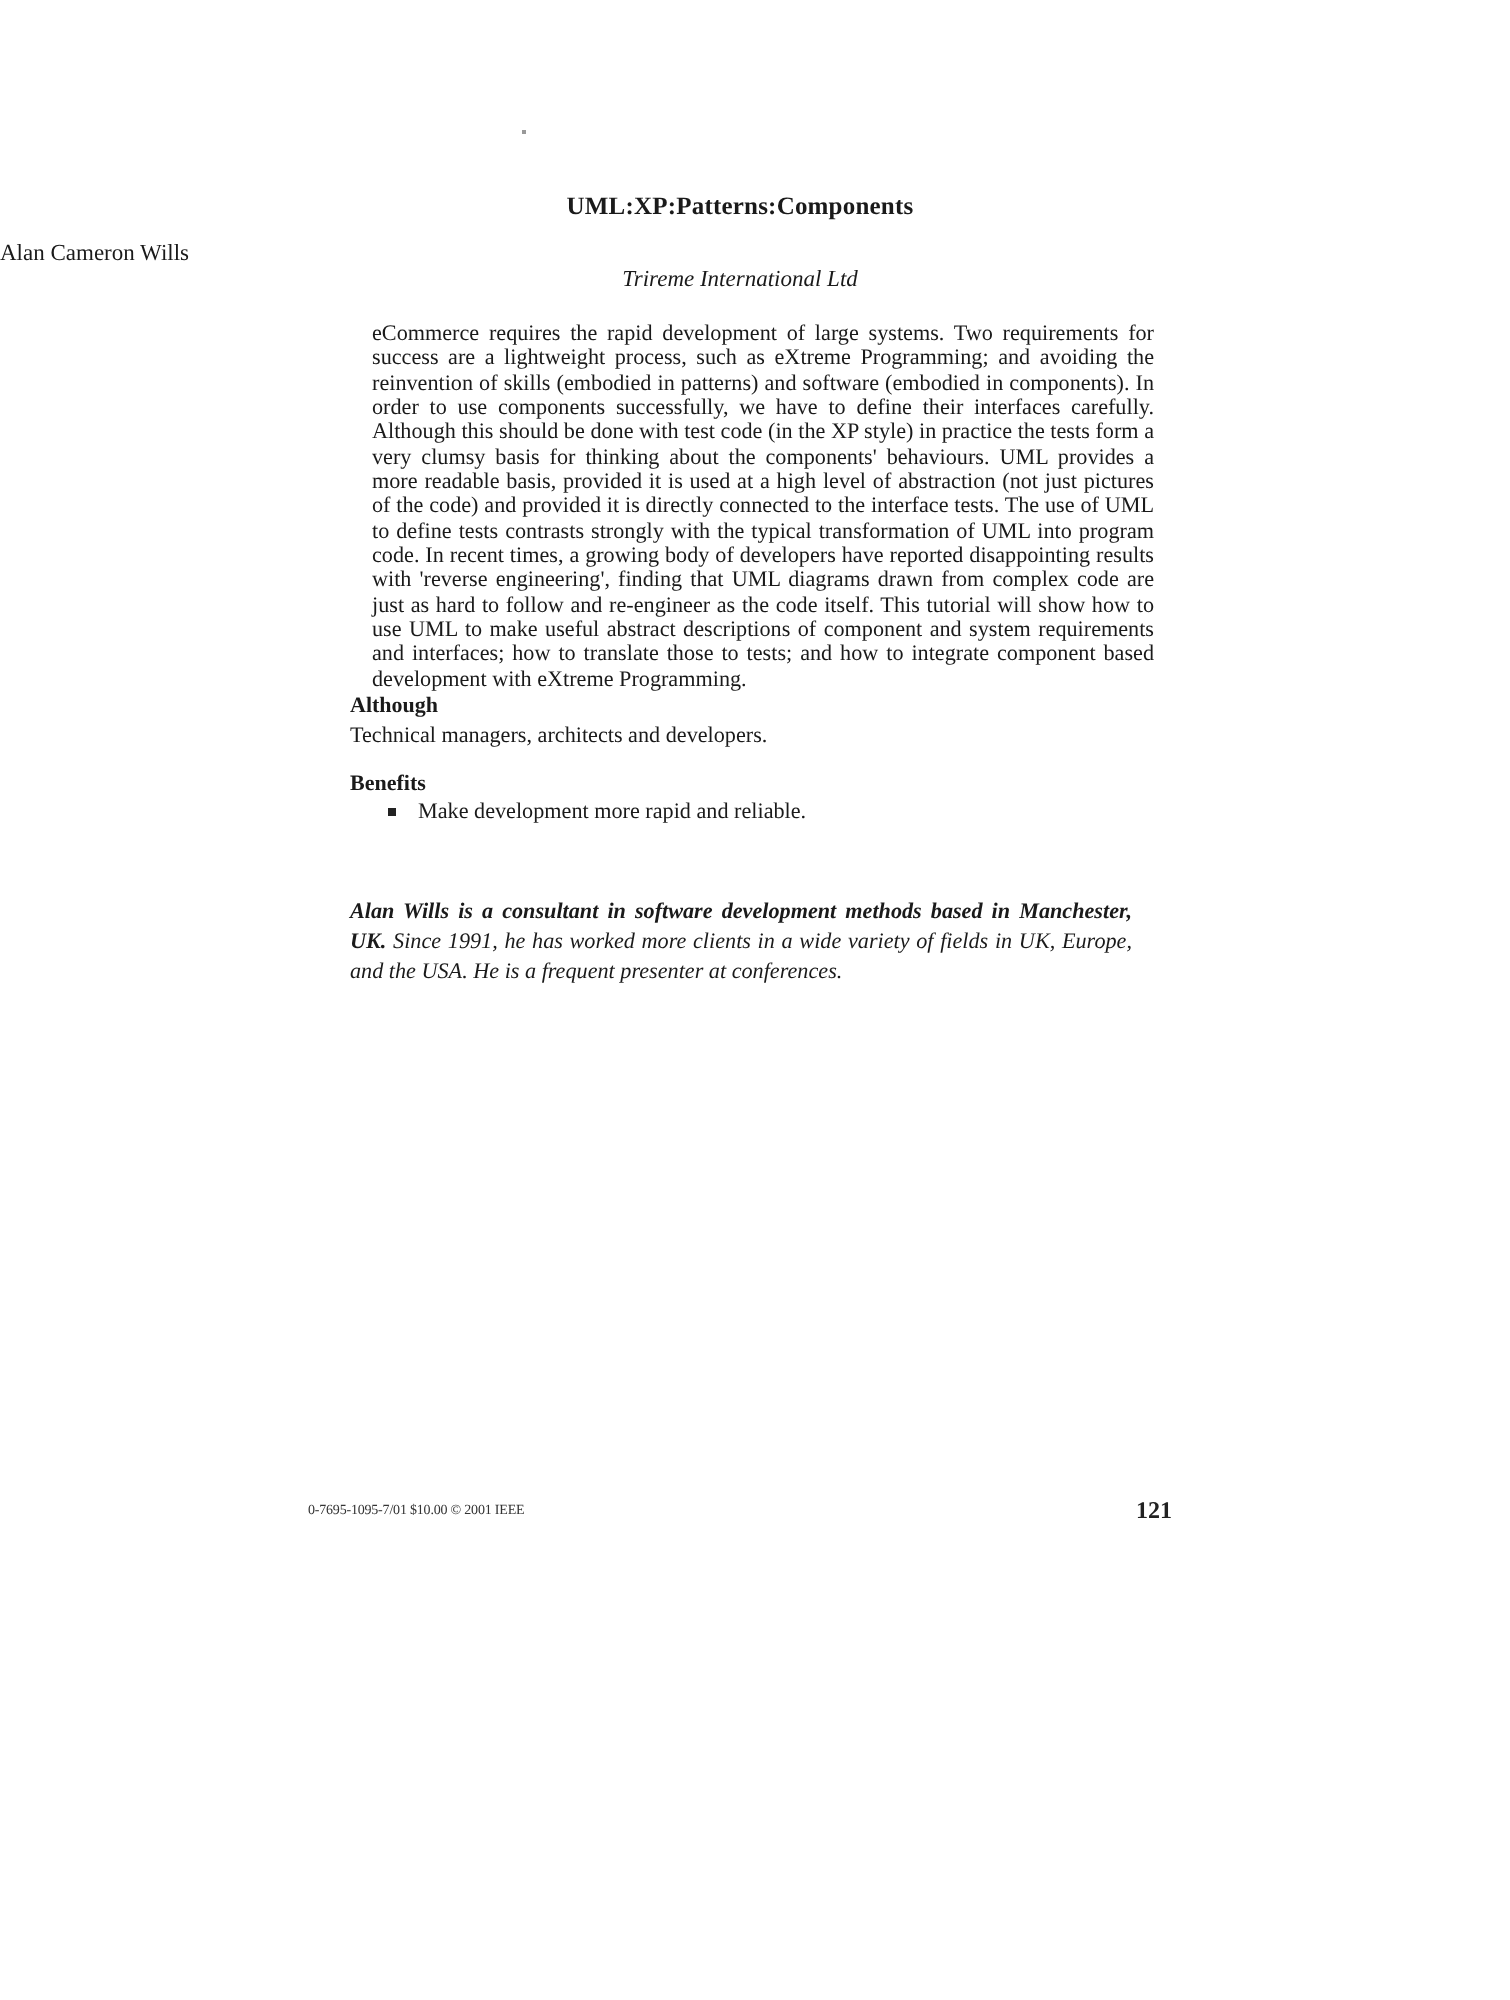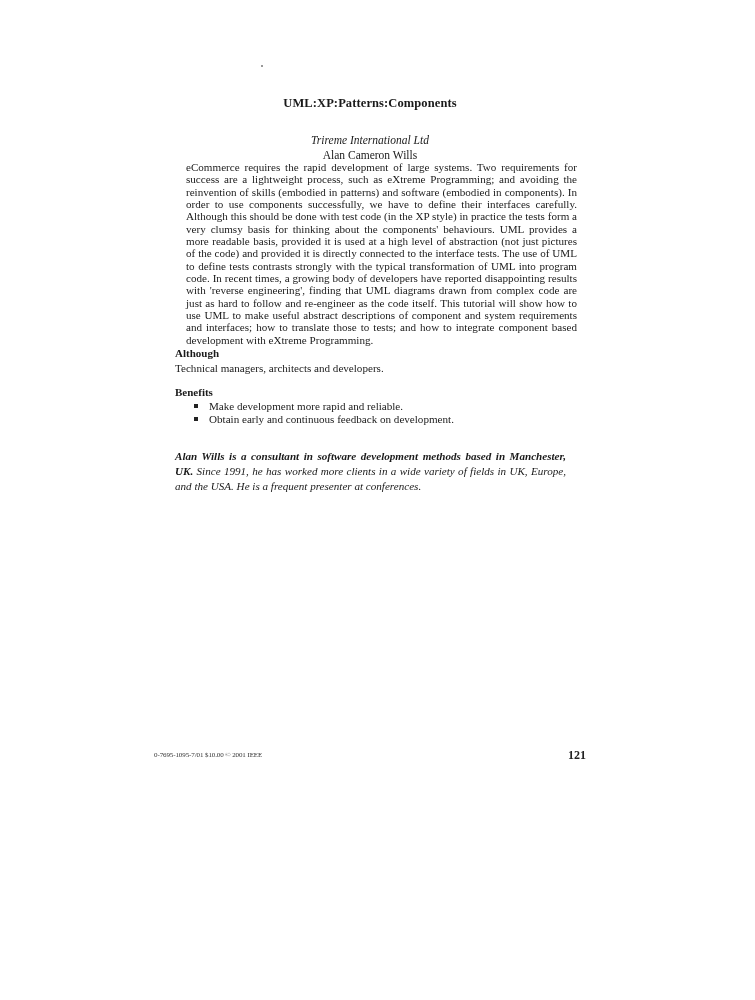--- a/index.html
+++ b/index.html
@@ -32,23 +32,22 @@
       left: 0; width: 740px;
       text-align: center;
       font-weight: bold;
       font-size: 12.5px;
       letter-spacing: 0.1px;
     }
     .author {
       position: absolute;
       top: 121px;
       left: 0; width: 740px;
-      text-align: center;
+      text-align: left;
       font-size: 11.5px;
-      margin-top: 28px;
     }
     .affiliation {
       position: absolute;
       top: 134px;
       left: 0; width: 740px;
       text-align: center;
       font-size: 11.5px;
       font-style: italic;
     }
     .abstract {
@@ -140,23 +139,19 @@
 
   <div class="section-heading audience-heading">Although</div>
   <div class="audience-text">Technical managers, architects and developers.</div>
 
   <div class="section-heading benefits-heading">Benefits</div>
   <ul class="benefits-list">
     <li>
       <span class="bullet"></span>
       <span>Make development more rapid and reliable.</span>
     </li>
-    <li>
-      <span class="bullet"></span>
-      <span>Obtain early and continuous feedback on development.</span>
-    </li>
   </ul>
 
   <p class="bio"><span class="bio-strong">Alan Wills is a consultant in software development methods based in Manchester, UK.</span><span> Since 1991, he has worked more clients in a wide variety of fields in UK, Europe, and the USA.  He is a frequent presenter at conferences.</span></p>
 
   <div class="footer-left">0-7695-1095-7/01 $10.00 © 2001 IEEE</div>
   <div class="footer-right">121</div>
 </div>
 
 </body></html>

